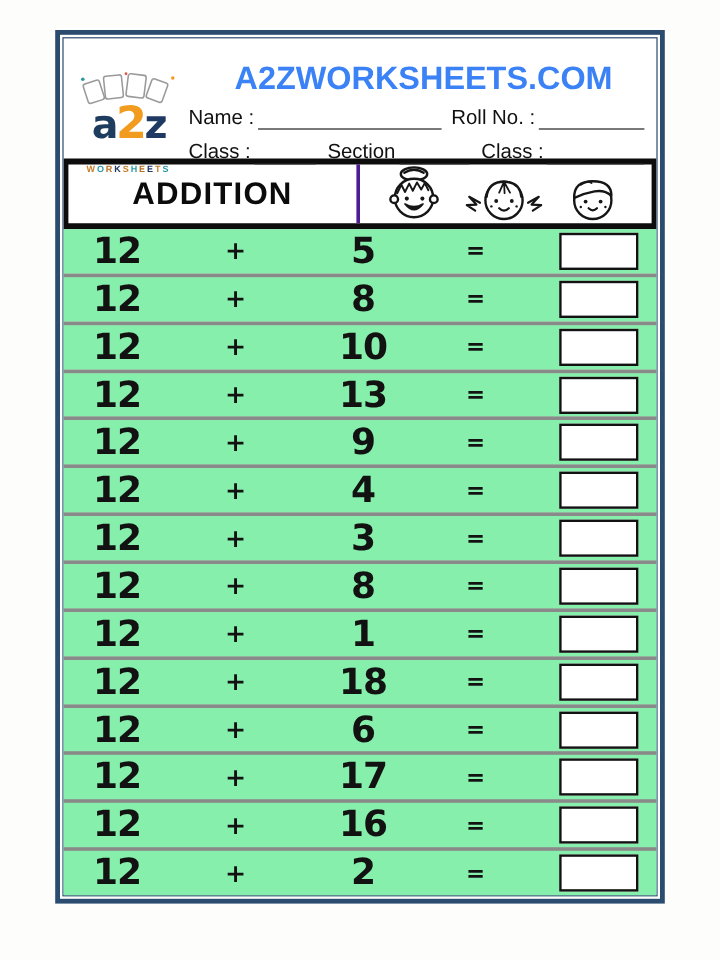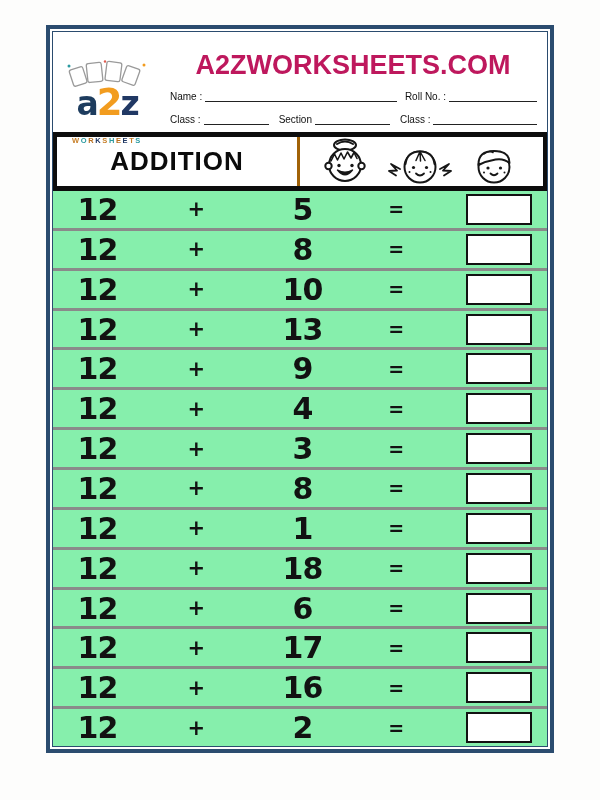--- a/index.html
+++ b/index.html
@@ -31,42 +31,42 @@
     font-family:"DejaVu Sans", sans-serif;
   }
   .logo-word .l1{color:#1d3c5e;}
   .logo-word .l2{color:#f29c1f;font-size:37px;}
   .logo-word .l3{color:#203864;}
   .logo-sub{
     margin-top:16px;font-size:7.5px;font-weight:bold;letter-spacing:1.6px;white-space:nowrap;
   }
   .site-title{
     position:absolute;left:110px;right:4px;top:18px;margin:0;
-    text-align:center;font-size:27px;font-weight:bold;color:#be185d;letter-spacing:0px;
+    text-align:center;font-size:27px;font-weight:bold;color:#3b82f6;letter-spacing:0px;
   }
   .fields{
-    position:absolute;left:117px;right:10px;top:56px;
-    font-size:10px;color:#111;
+    position:absolute;left:104px;right:10px;top:56px;
+    font-size:17px;color:#111;
   }
   .frow{display:flex;align-items:flex-end;margin-bottom:9px;}
   .flabel{white-space:nowrap;padding-right:3px;}
   .fline{border-bottom:1px solid #222;height:13px;display:inline-block;}
   .grow{flex:1 1 auto;}
   .w90{width:88px;} .w66{width:66px;} .w76{width:76px;} .w105{width:105px;}
   .gap8{margin-left:8px;} .gap10{margin-left:10px;}
 
   
   .title-bar{
     flex:0 0 auto;margin:0;height:59px;box-sizing:border-box;
     border-top:5px solid #0d0d0d;border-bottom:5px solid #0d0d0d;
     border-left:4px solid #0d0d0d;border-right:4px solid #0d0d0d;
     display:flex;align-items:stretch;background:#fff;
   }
   .title-cell{
-    width:50%;box-sizing:border-box;border-right:3px solid #a16207;
+    width:50%;box-sizing:border-box;border-right:3px solid #4c1d95;
     display:flex;align-items:center;justify-content:center;
   }
   .title-text{font-size:26px;font-weight:bold;letter-spacing:1px;color:#0b0b0b;}
   .faces-cell{flex:1;display:flex;align-items:center;justify-content:center;overflow:hidden;}
 
   
   .problems{flex:1 1 auto;display:flex;flex-direction:column;}
   .prow{
     flex:1 1 0;display:grid;grid-template-columns:18% 22% 21% 17% 22%;
     align-items:center;background:#86efac;

